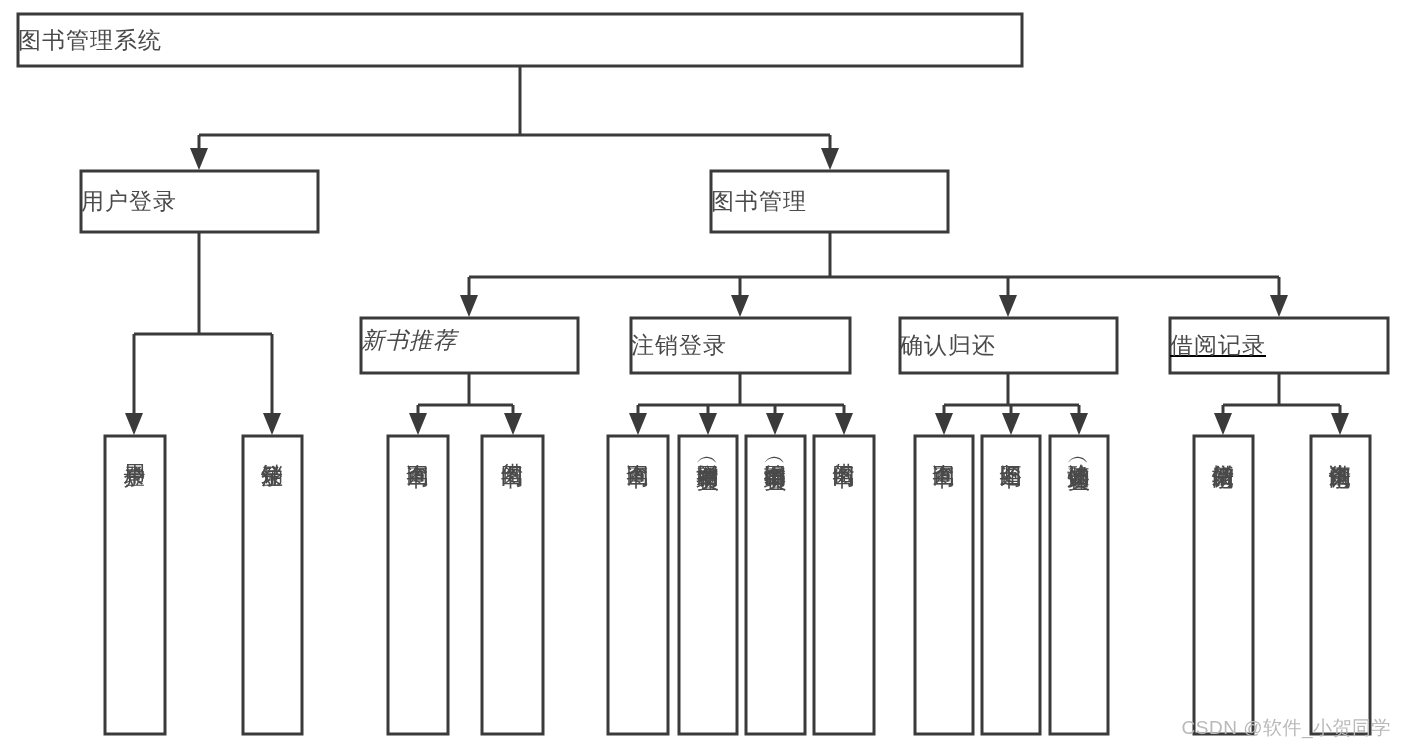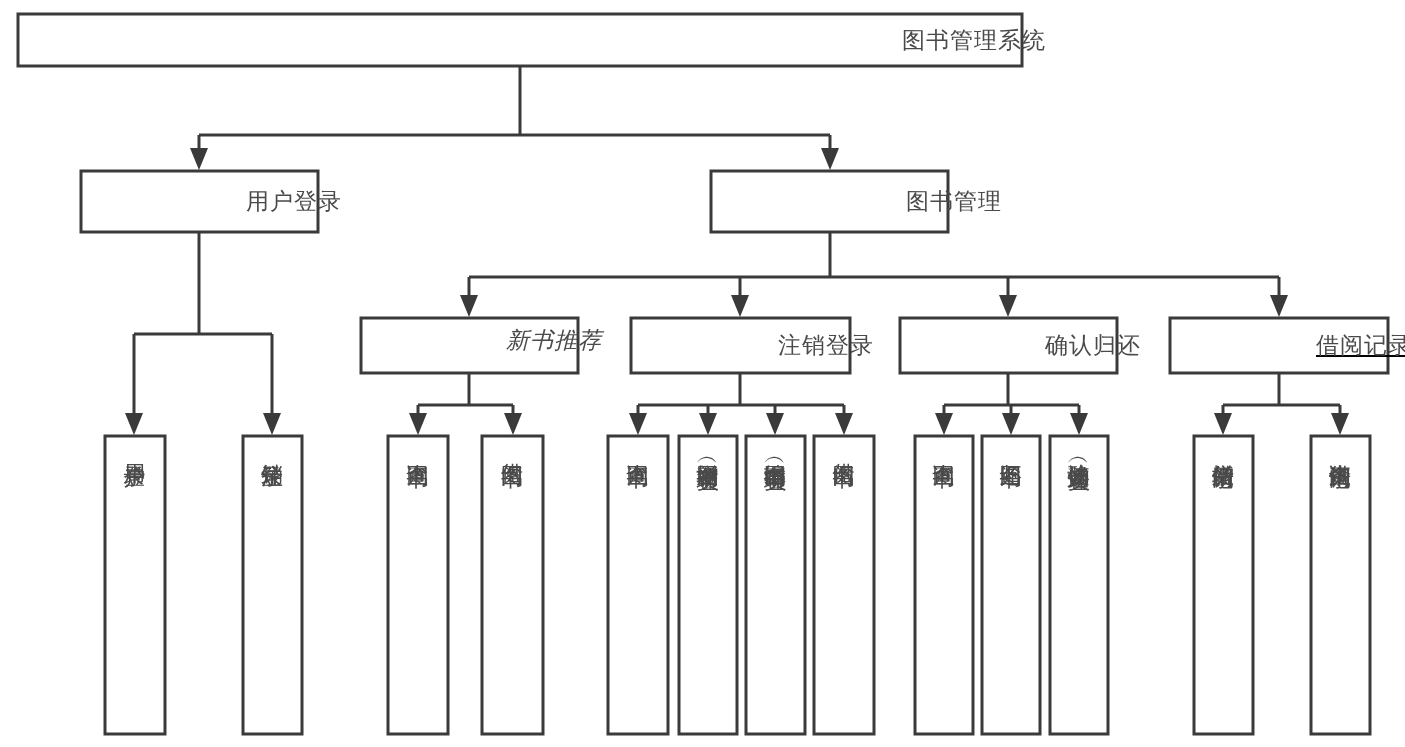--- a/index.html
+++ b/index.html
@@ -55,23 +55,22 @@
     font-size: 22px;
     line-height: 1.05;
     color: #4a4a4a;
     letter-spacing: 1px;
     white-space: nowrap;
   }
   .hlabel-wrap {
     position: absolute;
     display: flex;
     align-items: center;
-    justify-content: flex-end;
+    justify-content: flex-start;
     pointer-events: none;
-    padding-left: 24px;
   }
   .hlabel-text {
     font-family: "Liberation Sans", "DejaVu Sans", sans-serif;
     font-size: 23px;
     color: #4a4a4a;
     letter-spacing: 1px;
     white-space: nowrap;
   }
   .watermark {
     position: absolute;
@@ -225,14 +224,15 @@
         <span class="vlabel-text">确认归还（管理员）</span>
       </div>
       <div class="vlabel-wrap" style="left: 1194px; top: 446px; width: 59px; height: 284px;">
         <span class="vlabel-text">新增借阅记录</span>
       </div>
       <div class="vlabel-wrap" style="left: 1311px; top: 446px; width: 59px; height: 284px;">
         <span class="vlabel-text">查询借阅记录</span>
       </div>
     </div>
 
+  <div class="watermark">CSDN @软件_小贺同学</div>
 
 </div>
 
 </body></html>

